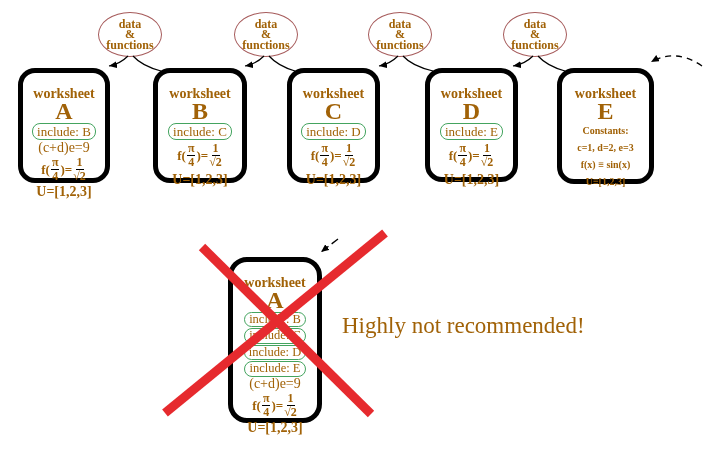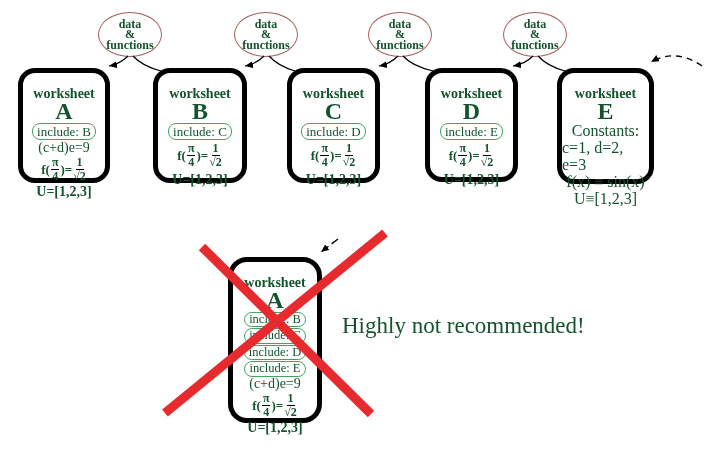--- a/index.html
+++ b/index.html
@@ -1,18 +1,18 @@
 <!DOCTYPE html>
 <html style="--ellipse-border: #a65b5b; --include-border: #44a45f; --cross-red: #e62a2e; --box-border: #000000;"><head>
 <meta charset="utf-8">
 <style>
   html,body { margin:0; padding:0; background:#ffffff; }
   #canvas {
     position:relative; width:719px; height:476px; background:#ffffff;
-    font-family:"Liberation Serif", serif; color:#14532d; overflow:hidden;
+    font-family:"Liberation Serif", serif; color:#a16207; overflow:hidden;
   }
   .ws {
     position:absolute; box-sizing:border-box; background:#fff;
     border:5px solid var(--box-border,#000); border-radius:17px;
     display:flex; flex-direction:column; align-items:center; padding-top:13px;
   }
   .ws-title  { font-weight:bold; font-size:14px; line-height:15px; }
   .ws-letter { font-weight:bold; font-size:24px; line-height:21px; }
   .chip {
     border:1px solid var(--include-border,#44a45f); border-radius:8px;
@@ -25,21 +25,21 @@
   .gap-top { margin-top:4px; }
   .fline { display:flex; align-items:center; font-weight:bold; font-size:13px; line-height:1; margin-top:1px; }
   .frac  { display:inline-flex; flex-direction:column; align-items:center; font-size:12px; line-height:1.05; margin:0 1px; }
   .frac .top { border-bottom:1px solid #000; padding:0 1px; }
   .bubble {
     position:absolute; width:64px; height:45px; box-sizing:border-box;
     border:1px solid var(--ellipse-border,#a65b5b); border-radius:50%;
     display:flex; flex-direction:column; align-items:center; justify-content:center;
     text-align:center; font-weight:bold; font-size:12px; line-height:10.5px; background:#fff;
   }
-  .e-line { font-weight:normal; font-size:16px; line-height:17px; }
+  .e-line { font-weight:bold; font-size:10px; line-height:17px; }
   .note { position:absolute; left:342px; top:313px; font-size:23px; white-space:nowrap; }
   svg.overlay { position:absolute; left:0; top:0; pointer-events:none; }
 </style>
 </head>
 <body>
 
 <div id="canvas">
 
   <div class="bubble" style="left:98px;top:12px;">
     <div>data</div>

